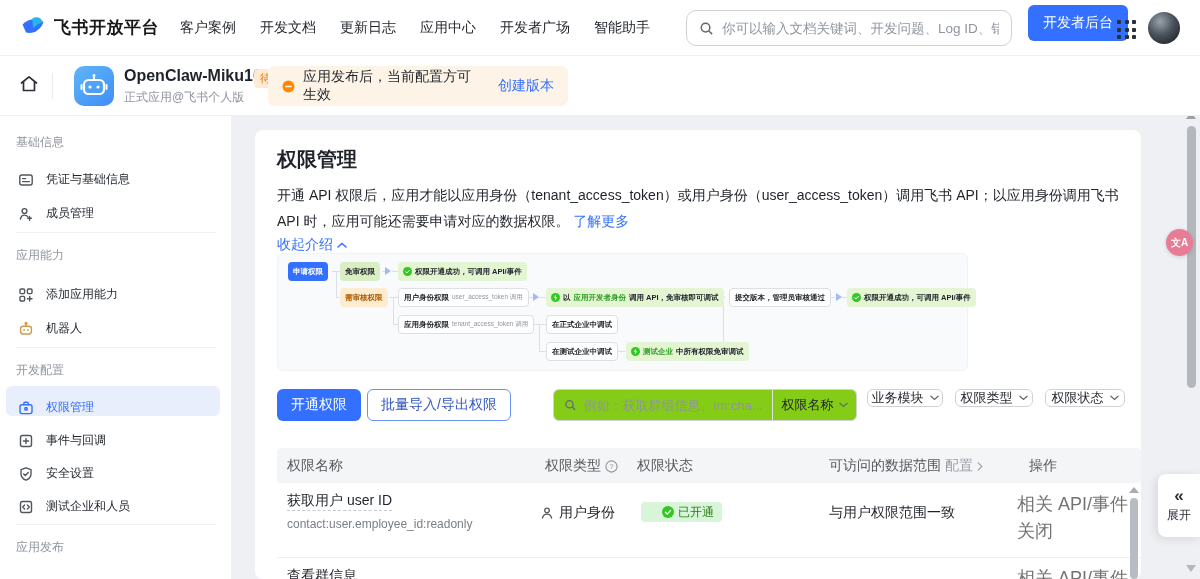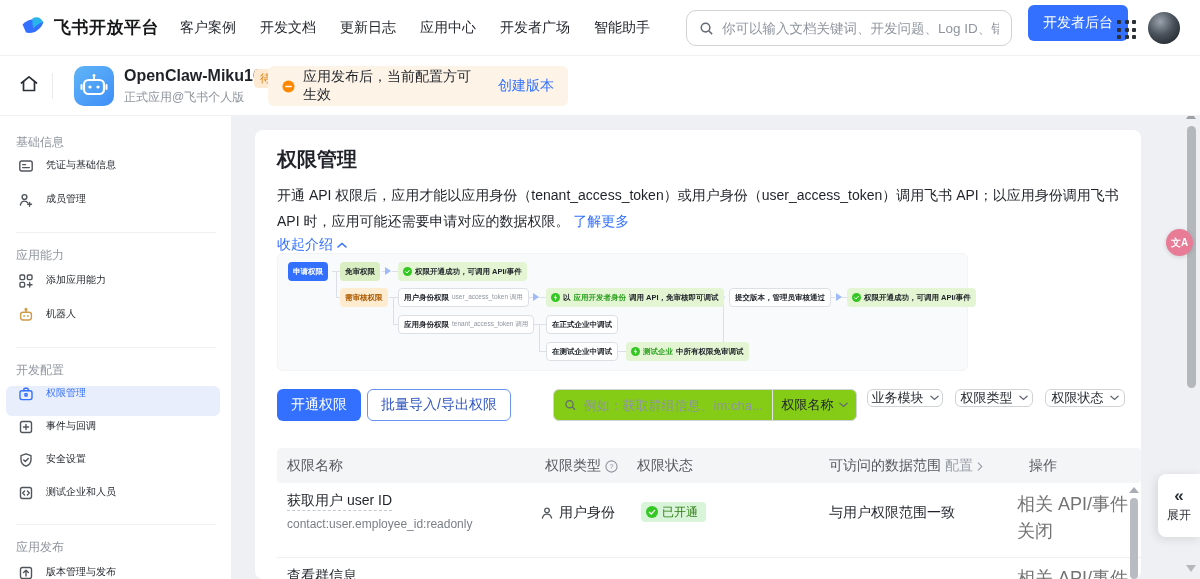--- a/index.html
+++ b/index.html
@@ -26,21 +26,21 @@
 .app-icon{position:absolute;left:74px;top:10px;width:40px;height:40px;border-radius:10px;background:linear-gradient(140deg,#5fb5f7,#3f8ef7)}
 .app-name{position:absolute;left:124px;top:11px;font-size:16px;font-weight:600;color:#1f2329}
 .app-badge{position:absolute;left:254px;top:13px;font-size:11px;color:#de7802;background:#feead2;border-radius:4px;padding:2px 6px}
 .app-sub{position:absolute;left:124px;top:33px;font-size:12px;color:#8f959e}
 .banner{position:absolute;left:268px;top:10px;width:300px;height:40px;background:#fdf4e7;border-radius:6px;display:flex;align-items:center;padding:0 14px;gap:8px}
 .banner-text{font-size:14px;color:#1f2329}
 .banner-link{font-size:14px;color:#3370ff;margin-left:18px;cursor:pointer;white-space:nowrap}
 
 .sidebar{position:absolute;left:0;top:116px;width:232px;height:463px;background:#fff;border-right:1px solid #eff0f2;overflow:hidden}
 .sgroup-label{position:absolute;left:16px;font-size:12px;color:#8f959e}
-.sitem{position:absolute;left:6px;width:214px;height:30px;border-radius:6px;display:flex;align-items:flex-start;gap:12px;padding-left:12px;font-size:10px;color:#1f2329;cursor:pointer}
+.sitem{position:absolute;left:6px;width:214px;height:30px;border-radius:6px;display:flex;align-items:flex-end;gap:12px;padding-left:12px;font-size:12px;color:#1f2329;cursor:pointer}
 .sitem svg{flex:0 0 auto;color:#51565d}
 .sitem.active{background:#e9eefc;color:#3370ff}
 .sitem.active svg{color:#3370ff}
 .sdiv{position:absolute;left:16px;width:200px;height:1px;background:#eff0f1}
 
 .card{position:absolute;left:255px;top:130px;width:886px;height:449px;background:#fff;border-radius:8px}
 .page-title{position:absolute;left:277px;top:146px;font-size:20px;font-weight:600;color:#1f2329}
 .page-desc{position:absolute;left:277px;top:182px;width:846px;font-size:14px;line-height:26px;color:#1f2329}
 .lnk{color:#3370ff;cursor:pointer}
 .collapse{position:absolute;left:277px;top:236px;font-size:14px;color:#3370ff;display:flex;align-items:center;gap:4px;cursor:pointer}
@@ -66,21 +66,21 @@
 .sg-sel{width:84px;height:100%;border-left:1px solid #e2e4e8;display:flex;align-items:center;justify-content:center;gap:5px;font-size:13px;color:#1f2329;cursor:pointer}
 .fsel{position:absolute;top:389px;height:18px;border:1px solid #d0d3d6;border-radius:6px;background:#fff;display:flex;align-items:center;justify-content:center;gap:6px;font-size:13px;color:#1f2329;cursor:pointer}
 
 .thead{position:absolute;left:277px;top:448px;width:864px;height:35px;background:#f4f5f7;border-radius:4px}
 .th{position:absolute;top:457px;font-size:14px;color:#55595f;display:flex;align-items:center;gap:4px}
 .th .sub{color:#9aa0a8}
 .cell-name{position:absolute;left:287px;top:492px;font-size:14px;color:#1f2329}
 .cell-name .dashed{border-bottom:1px dashed #c4c9d0;padding-bottom:2px}
 .cell-code{position:absolute;left:287px;top:517px;font-size:12px;color:#7a8087}
 .cell-type{position:absolute;left:540px;top:504px;font-size:14px;color:#1f2329;display:flex;align-items:center;gap:5px}
-.badge-open{position:absolute;left:641px;top:502px;height:20px;background:#d9f5d9;border-radius:4px;display:flex;align-items:center;gap:4px;padding:0 8px 0 5px;font-size:12px;color:#2e7d13}
+.badge-open{position:absolute;left:641px;top:502px;height:20px;background:#d9f5d9;border-radius:4px;display:flex;align-items:center;gap:4px;padding:0 8px 0 21px;font-size:12px;color:#2e7d13}
 .cell-scope{position:absolute;left:829px;top:504px;font-size:14px;color:#1f2329}
 .row-link{position:absolute;font-size:18px;color:#737373;cursor:pointer;white-space:nowrap}
 .rowdiv{position:absolute;left:277px;top:557px;width:864px;height:1px;background:#eff0f1}
 
 .in-sb-up{position:absolute;left:1129px;top:487px;width:0;height:0;border-left:5px solid transparent;border-right:5px solid transparent;border-bottom:6px solid #a9adb3;cursor:pointer}
 .in-sb-thumb{position:absolute;left:1130px;top:498px;width:8px;height:81px;background:#b8bcc2;border-radius:4px;cursor:pointer}
 .sb-up{position:absolute;left:1186px;top:112px;width:0;height:0;border-left:5px solid transparent;border-right:5px solid transparent;border-bottom:7px solid #9ca1a8;cursor:pointer}
 .sb-down{position:absolute;left:1186px;top:565px;width:0;height:0;border-left:5px solid transparent;border-right:5px solid transparent;border-top:7px solid #b4b8bd;cursor:pointer}
 .sb-thumb{position:absolute;left:1187px;top:126px;width:9px;height:262px;background:#b4b8bd;border-radius:5px;cursor:pointer}
 .translate-fab{position:absolute;left:1166px;top:229px;width:27px;height:27px;border-radius:50%;background:#e87c97;color:#fff;font-size:10px;font-weight:700;display:flex;align-items:center;justify-content:center;cursor:pointer;z-index:6;box-shadow:0 1px 4px rgba(0,0,0,.15)}

